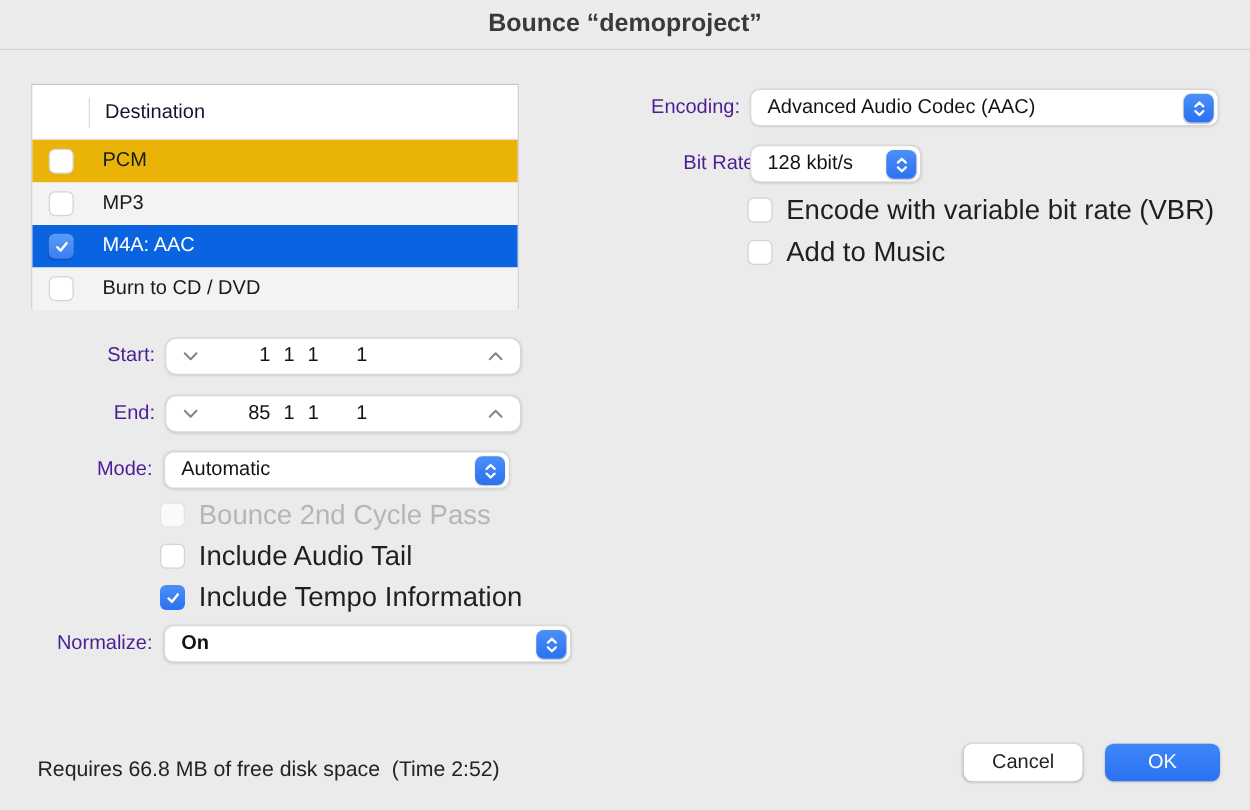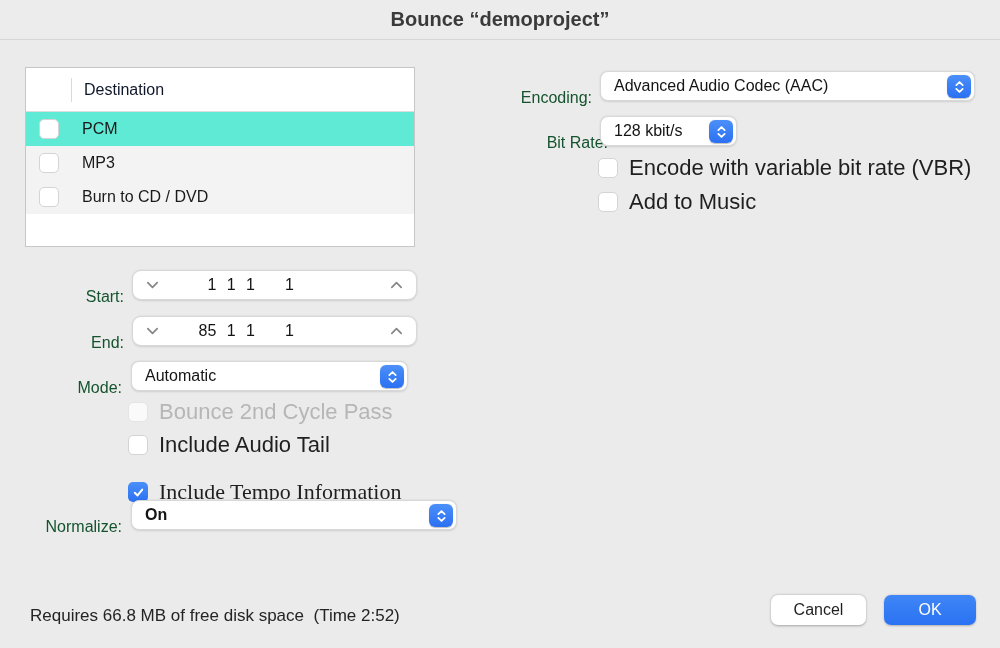--- a/index.html
+++ b/index.html
@@ -25,41 +25,41 @@
   .dest-header{
     position:relative;height:43px;background:#fff;border-bottom:1px solid #ddd;
     display:flex;align-items:center;
   }
   .dest-header .col-div{
     position:absolute;left:45px;top:10px;width:1px;height:24px;background:#d9d9d9;
   }
   .dest-header .hdr-label{margin-left:58px;font-size:16px;color:#0f172a;}
   .dest-row{
     position:relative;height:34px;display:flex;align-items:center;
-    background:#5eead4;font-size:16px;color:#1a1a1a;
+    background:#eab308;font-size:16px;color:#1a1a1a;
   }
   .dest-row.alt{background:#f3f3f3;}
   .dest-row.selected{background:#0a63e0;color:#fff;}
   .dest-row .row-label{margin-left:56px;}
   .cbox{
     width:20px;height:20px;border-radius:5px;background:#fff;
     border:1px solid #d4d4d4;box-sizing:border-box;flex:0 0 auto;
     display:flex;align-items:center;justify-content:center;
   }
   .dest-row .cbox{position:absolute;left:13px;top:7px;}
   .cbox.checked{
     border:none;background:linear-gradient(180deg,#5a9bf7,#3a7ef2);
     box-shadow:0 0.5px 1px rgba(0,0,0,.2);
   }
   .cbox.blue{border:none;background:linear-gradient(180deg,#4b90f8,#2b70f2);}
   .cbox.disabled{border:1px solid #e4e4e4;background:#fafafa;}
 
   
   .field-label{
-    position:absolute;font-size:16px;color:#14532d;line-height:30px;text-align:right;margin-top:12px;
+    position:absolute;font-size:16px;color:#4c1d95;line-height:30px;text-align:right;
   }
   
   .pill{
     position:absolute;background:#fff;border:1px solid #d8d8d8;box-sizing:border-box;
     border-radius:8px;height:30px;box-shadow:0 0.5px 2px rgba(0,0,0,.12);
   }
   .dropdown{display:flex;align-items:center;}
   .dropdown .dd-value{font-size:16px;color:#141414;margin-left:13px;line-height:28px;}
   .dd-cap{
     position:absolute;right:3px;top:3px;width:24px;height:23px;border-radius:6px;
@@ -118,20 +118,28 @@
     <div class="hdr-label">Destination</div>
   </div>
   <div class="dest-row">
     <span class="cbox"></span>
     <span class="row-label">PCM</span>
   </div>
   <div class="dest-row alt">
     <span class="cbox"></span>
     <span class="row-label">MP3</span>
   </div>
+  <div class="dest-row selected">
+    <span class="cbox checked">
+      <svg width="13" height="13" viewBox="0 0 14 14">
+          <path d="M3 7.3 6 10.2 11 3.8" stroke="#ffffff" stroke-width="2.1" fill="none" stroke-linecap="round" stroke-linejoin="round"></path>
+        </svg>
+    </span>
+    <span class="row-label">M4A: AAC</span>
+  </div>
   <div class="dest-row alt">
     <span class="cbox"></span>
     <span class="row-label">Burn to CD / DVD</span>
   </div>
 </div>
 
 <div class="field-label" style="left:420px;top:71px;width:172px;">Encoding:</div>
 <div class="pill dropdown" style="left:600px;top:71px;width:375px;">
   <span class="dd-value">Advanced Audio Codec (AAC)</span>
   <span class="dd-cap">
@@ -206,21 +214,21 @@
 </div>
 
 <div class="cb-row" style="left:128px;top:402px;">
   <span class="cbox disabled"></span>
   <span class="cb-label disabled">Bounce 2nd Cycle Pass</span>
 </div>
 <div class="cb-row" style="left:128px;top:435px;">
   <span class="cbox"></span>
   <span class="cb-label">Include Audio Tail</span>
 </div>
-<div class="cb-row" style="left:128px;top:482px;font-family:Liberation Serif, serif;">
+<div class="cb-row" style="left:128px;top:468px;">
   <span class="cbox blue">
     <svg width="13" height="13" viewBox="0 0 14 14">
         <path d="M3 7.3 6 10.2 11 3.8" stroke="#ffffff" stroke-width="2.1" fill="none" stroke-linecap="round" stroke-linejoin="round"></path>
       </svg>
   </span>
   <span class="cb-label">Include Tempo Information</span>
 </div>
 
 <div class="field-label" style="left:18px;top:500px;width:104px;">Normalize:</div>
 <div class="pill dropdown" style="left:131px;top:500px;width:326px;font-weight:bold;">

